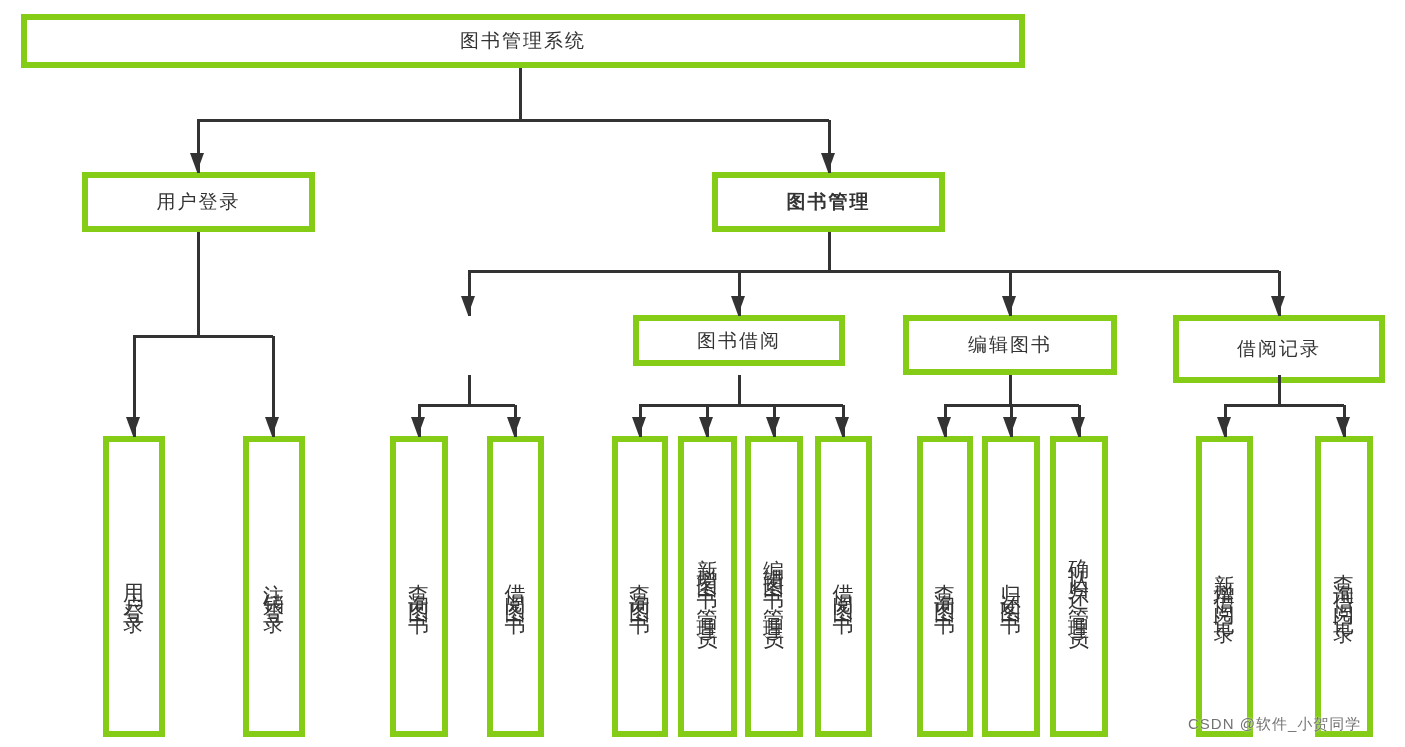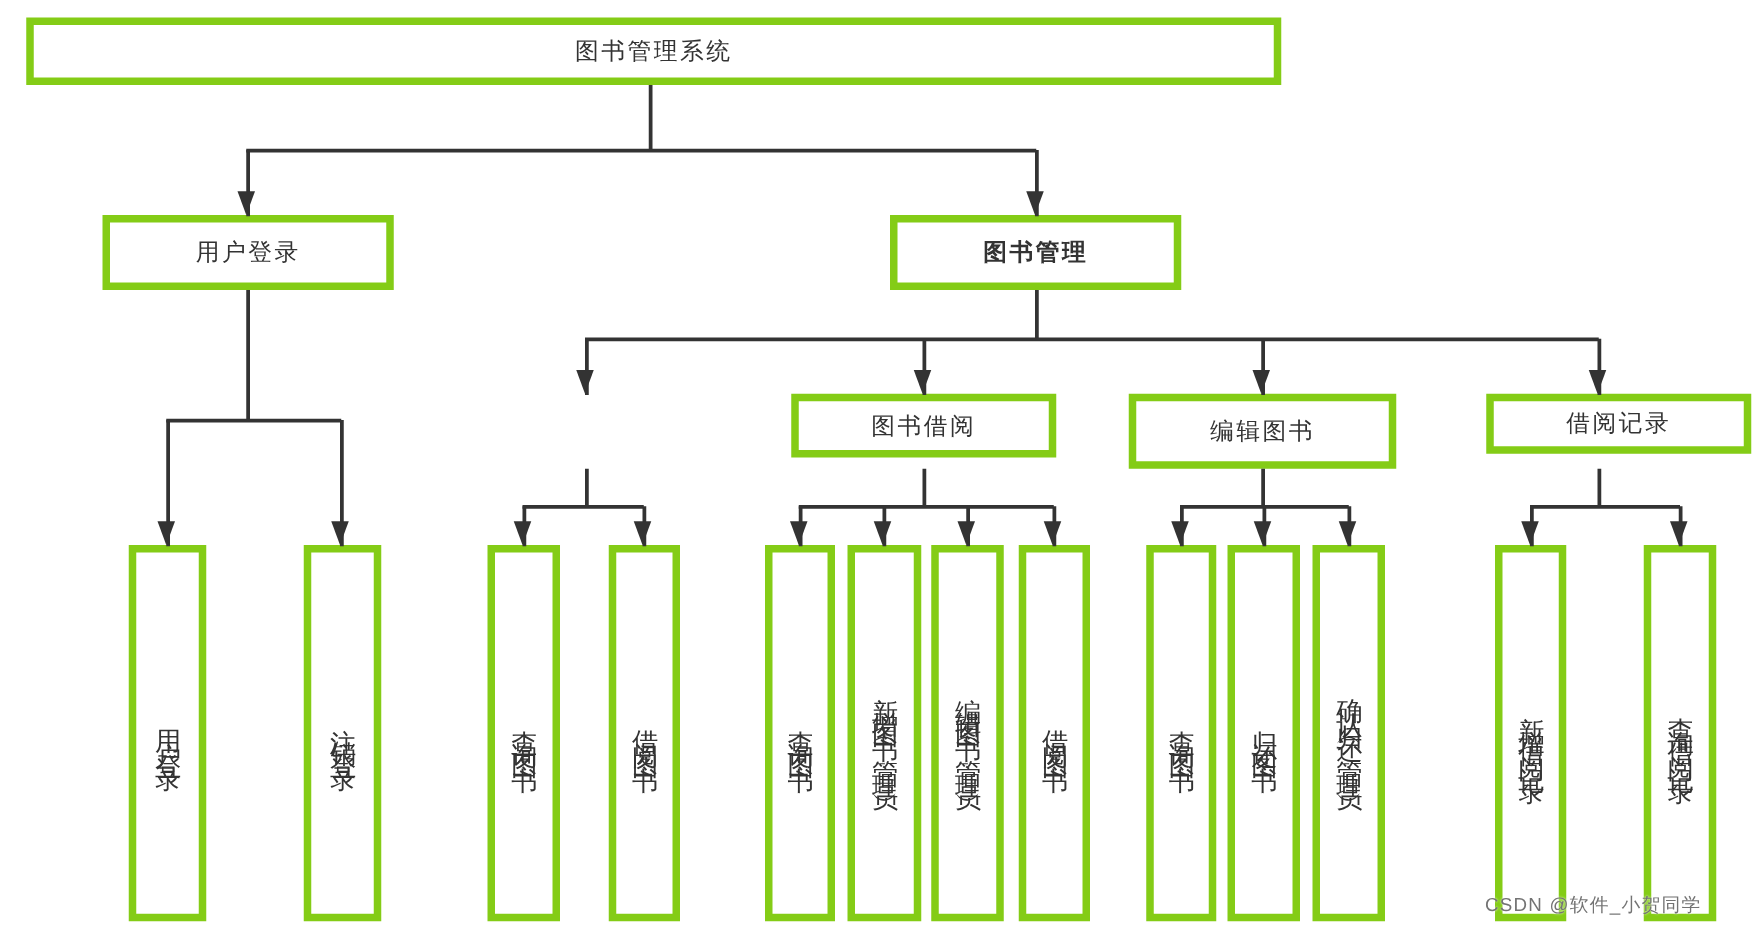--- a/index.html
+++ b/index.html
@@ -69,21 +69,21 @@
   <div class="node hnode" style="left:712px;top:172px;width:233px;height:60px;font-weight:bold;">
     <span>图书管理</span>
   </div>
 
   <div class="node hnode" style="left:633px;top:315px;width:212px;height:51px;">
     <span>图书借阅</span>
   </div>
   <div class="node hnode" style="left:903px;top:315px;width:214px;height:60px;">
     <span>编辑图书</span>
   </div>
-  <div class="node hnode" style="left:1173px;top:315px;width:212px;height:48px;margin-left:16px;">
+  <div class="node hnode" style="left:1173px;top:315px;width:212px;height:68px;">
     <span>借阅记录</span>
   </div>
 
   <div class="node leaf" style="left:103px;width:62px;">
     <span class="vtext">用户登录</span>
   </div>
   <div class="node leaf" style="left:243px;width:62px;">
     <span class="vtext">注销登录</span>
   </div>
 

